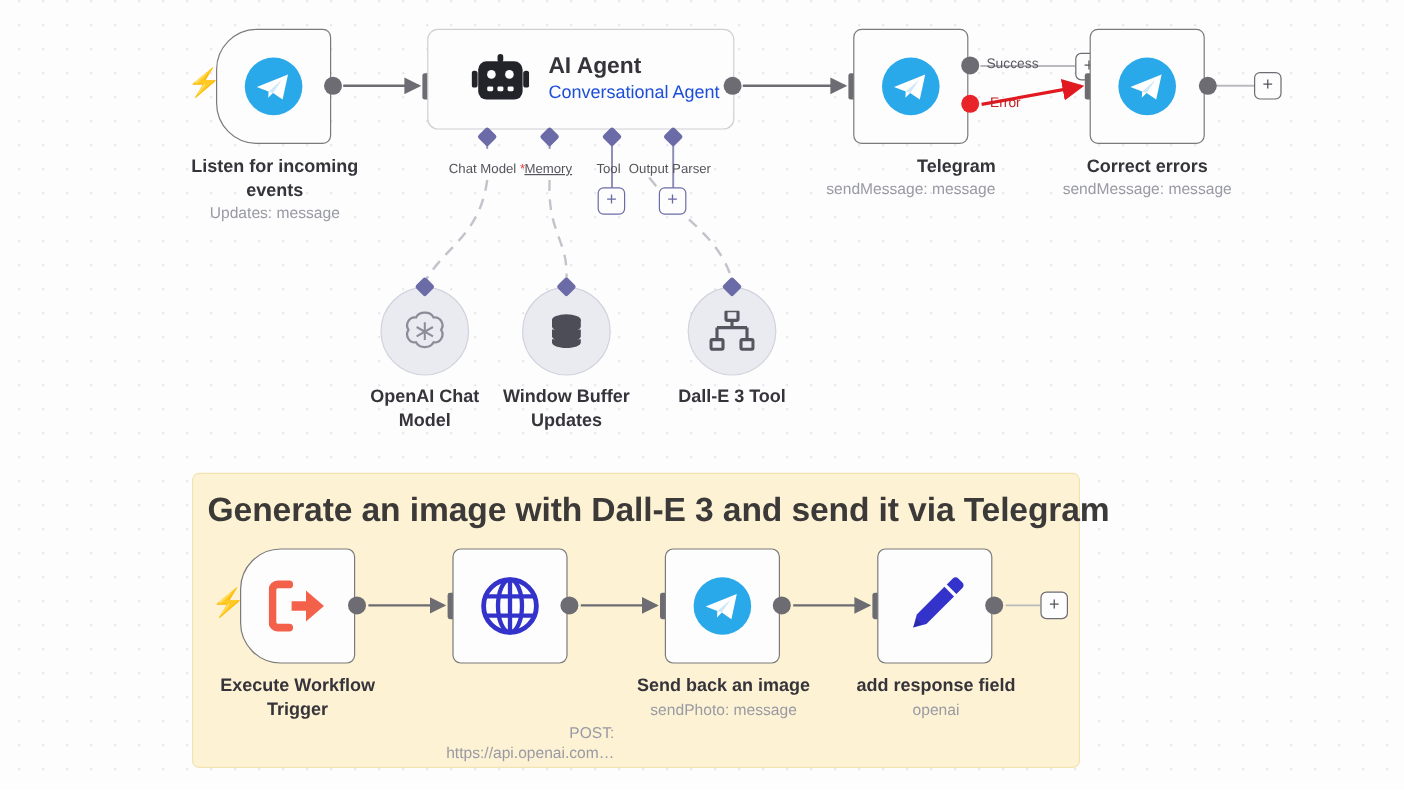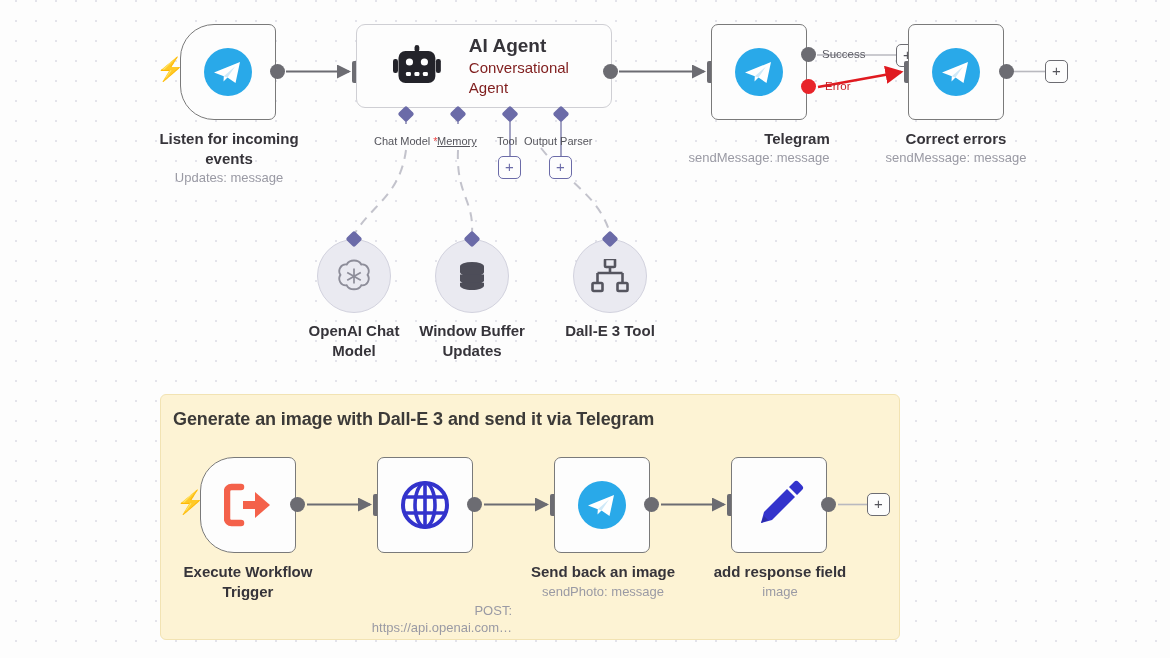--- a/index.html
+++ b/index.html
@@ -21,21 +21,21 @@
   
   .sticky {
     position: absolute;
     background: #fdf3d4;
     border: 1px solid #f2e3b3;
     border-radius: 6px;
     box-sizing: border-box;
   }
   .sticky-title {
     position: absolute;
-    font-size: 18px;
+    font-size: 28px;
     font-weight: 700;
     color: #3c3a38;
     letter-spacing: -0.1px;
     white-space: nowrap;
   }
   
   #wires { position: absolute; left: 0; top: 0; width: 1170px; height: 658px; pointer-events: none; }
   
   .node {
     position: absolute;
@@ -49,21 +49,21 @@
   }
   .node.trigger {
     border-top-left-radius: 34px;
     border-bottom-left-radius: 34px;
   }
   .node.agent {
     border-color: #cfcfd4;
     border-radius: 9px;
     justify-content: flex-start;
     padding-left: 36px;
-    gap: 28px;
+    gap: 16px;
   }
   .node-title {
     position: absolute;
     text-align: center;
     font-size: 15px;
     font-weight: 700;
     color: #36343a;
     line-height: 1.32;
   }
   .node-sub {
@@ -204,21 +204,21 @@
       <rect x="21.6" y="0" width="4.8" height="7" rx="2.4" fill="#23232a"></rect>
       <rect x="5.5" y="6" width="37" height="32" rx="7" fill="#23232a"></rect>
       <circle cx="16.5" cy="17" r="3.6" fill="#ffffff"></circle>
       <circle cx="31.5" cy="17" r="3.6" fill="#ffffff"></circle>
       <rect x="13" y="27" width="5" height="4" rx="1.2" fill="#ffffff"></rect>
       <rect x="21.5" y="27" width="5" height="4" rx="1.2" fill="#ffffff"></rect>
       <rect x="30" y="27" width="5" height="4" rx="1.2" fill="#ffffff"></rect>
     </svg>
     <div>
       <div style="font-size:19px; font-weight:700; color:#36343a; line-height:1.25;">AI Agent</div>
-      <div style="font-size:15px; color:#7f1d1d; line-height:1.35;">Conversational Agent</div>
+      <div style="font-size:15px; color:#1d4ed8; line-height:1.35;">Conversational Agent</div>
     </div>
   </div>
   <div class="dot-out" style="left:603px; top:64px;"></div>
 
   <div class="diamond" style="left:400px; top:108px;"></div>
   <div class="diamond" style="left:452px; top:108px;"></div>
   <div class="diamond" style="left:504px; top:108px;"></div>
   <div class="diamond" style="left:555px; top:108px;"></div>
 
   <div class="conn-label sm" style="left:374px; top:135px;"><span>Chat Model</span><span class="req-star">&nbsp;*</span></div>
@@ -327,15 +327,15 @@
   <div class="node" style="left:731px; top:457px; width:96px; height:96px;">
     <svg class="ic" width="52" height="52" viewBox="0 0 52 52">
       <path d="M8 44 L11 33 L34 10 L42 18 L19 41 Z" fill="#3333cc"></path>
       <path d="M36 8 L41 3 a3.2 3.2 0 0 1 4.6 0 L49 6.4 a3.2 3.2 0 0 1 0 4.6 L44 16 Z" fill="#3333cc"></path>
       <path d="M8 44 L11 37 L15 41 Z" fill="#2b2ba8"></path>
     </svg>
   </div>
   <div class="dot-out" style="left:821px; top:497px;"></div>
   <div class="plus-btn" style="left:867px; top:493px;">+</div>
   <div class="node-title" style="left:693px; top:562px; width:174px;">add response field</div>
-  <div class="node-sub" style="left:693px; top:584px; width:174px;">image</div>
+  <div class="node-sub" style="left:693px; top:584px; width:174px;">openai</div>
 
 </div>
 
 </body></html>

